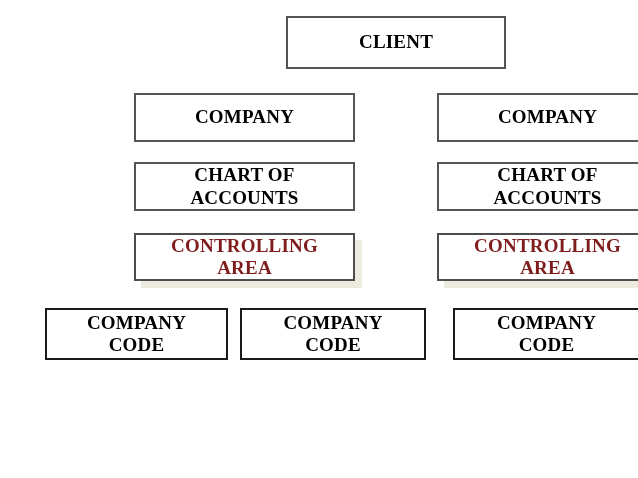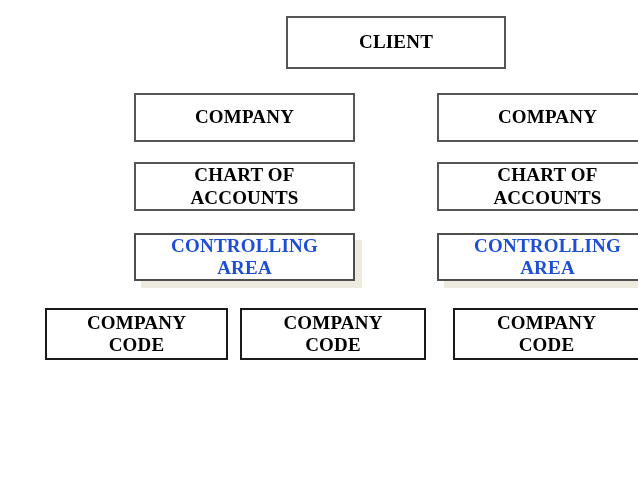--- a/index.html
+++ b/index.html
@@ -41,21 +41,21 @@
   
   .node.plain {
     border-color: #555555;
   }
   
   .node.shadowed {
     border: 2px solid #4d4d4d;
     box-shadow: 7px 7px 0 0 #edeade;
   }
   .node.shadowed .label {
-    color: #1d4ed8;
+    color: #7f1d1d;
   }
   
   .node.strong {
     border: 2px solid #1a1a1a;
   }
 </style>
 </head>
 <body>
 
 <div id="canvas">

